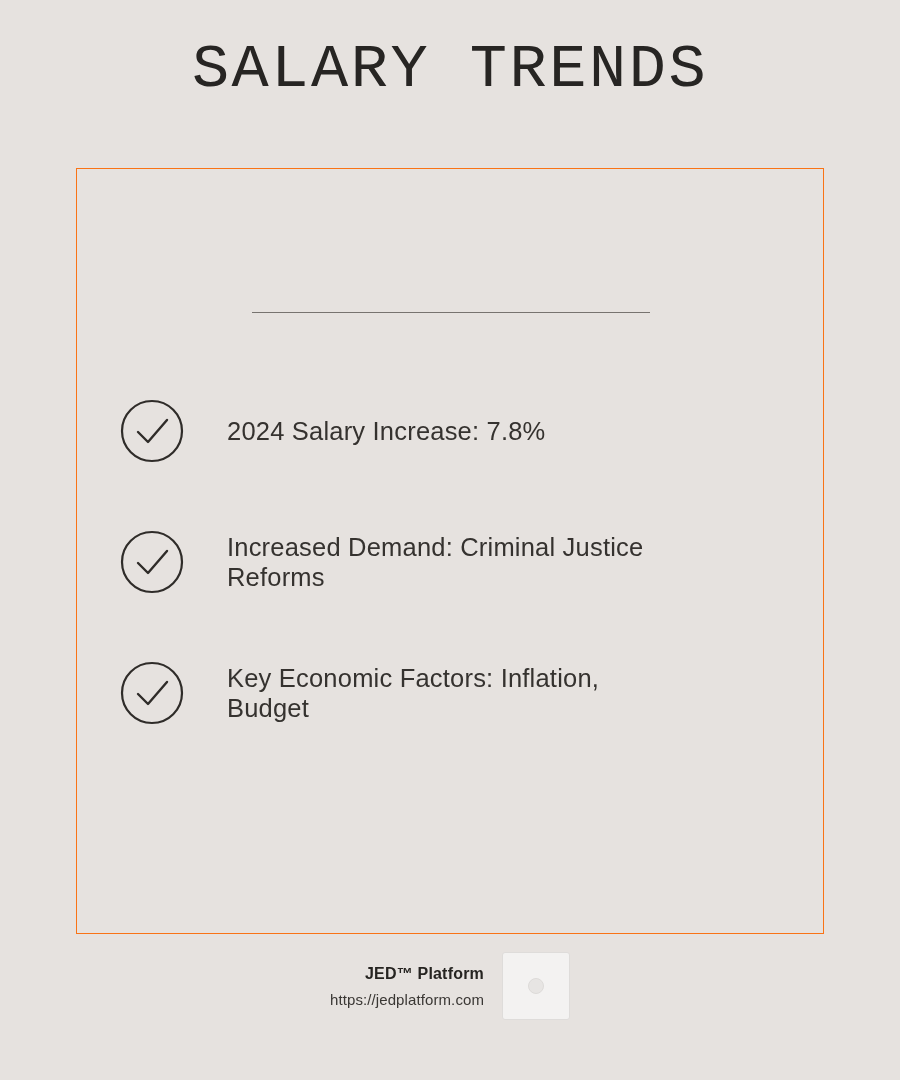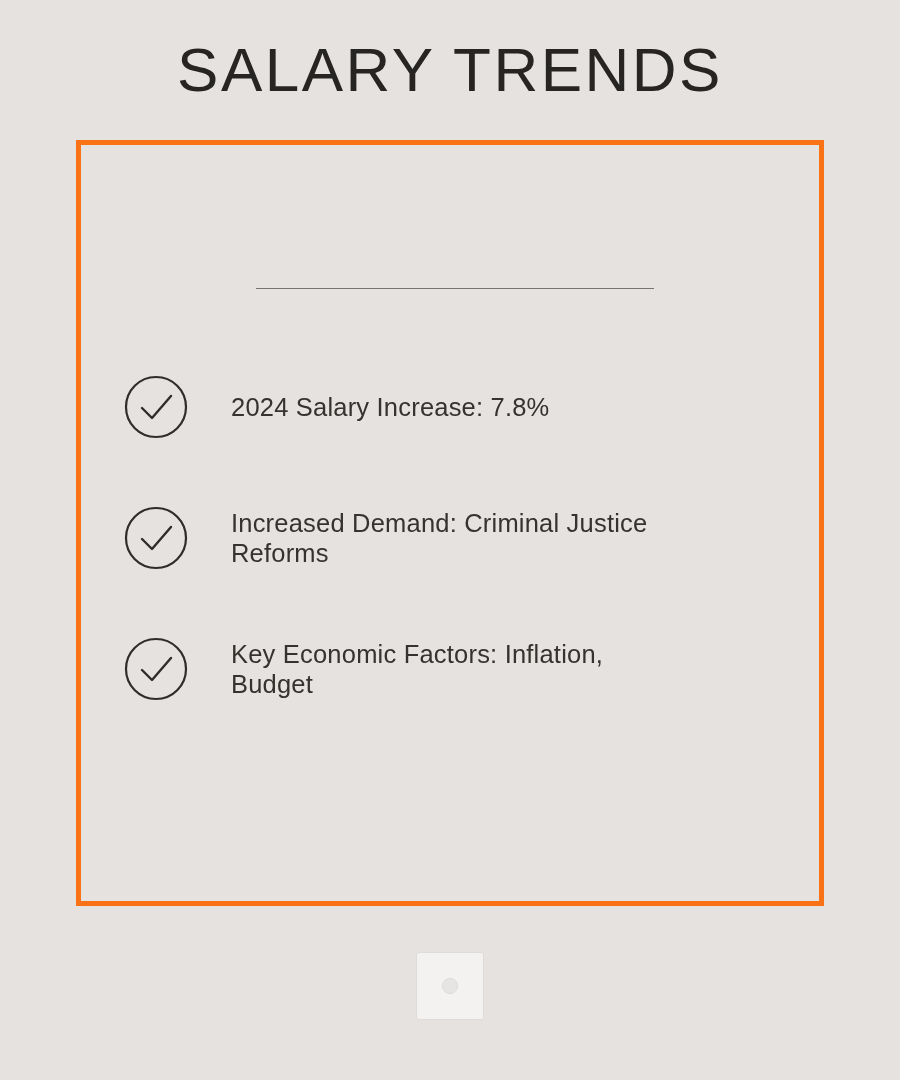--- a/index.html
+++ b/index.html
@@ -19,33 +19,33 @@
     width: 900px;
     height: 1080px;
     box-sizing: border-box;
   }
   .title {
     position: absolute;
     top: 34px;
     left: 0;
     width: 900px;
     text-align: center;
-    font-family: Liberation Sans, sans-serif;
+    font-family: Liberation Mono, monospace;
     font-size: 62px;
     letter-spacing: 2.5px;
     color: #272523;
     font-weight: 400;
   }
   .card {
     position: absolute;
     left: 76px;
-    top: 140px;
+    top: 168px;
     width: 748px;
     height: 766px;
-    border: 5px solid #f97316;
+    border: 1px solid #f97316;
     box-sizing: border-box;
   }
   .divider {
     position: absolute;
     left: 175px;
     top: 143px;
     width: 398px;
     height: 1px;
     background: #77736f;
   }
@@ -162,18 +162,22 @@
             <path d="M18 33 L28 43 L47 21" stroke="#2f2c29" stroke-width="2.4" fill="none" stroke-linecap="round" stroke-linejoin="round"></path>
           </svg>
         </span>
         <span class="item-text">Key Economic Factors: Inflation, Budget</span>
       </div>
 
     </div>
   </div>
 
   <div class="footer">
+    <div class="footer-text">
+      <div class="brand">JED™ Platform</div>
+      <div class="url">https://jedplatform.com</div>
+    </div>
     <div class="logo-box">
       <span class="logo-glyph"></span>
     </div>
   </div>
 
 </div>
 
 </body></html>

